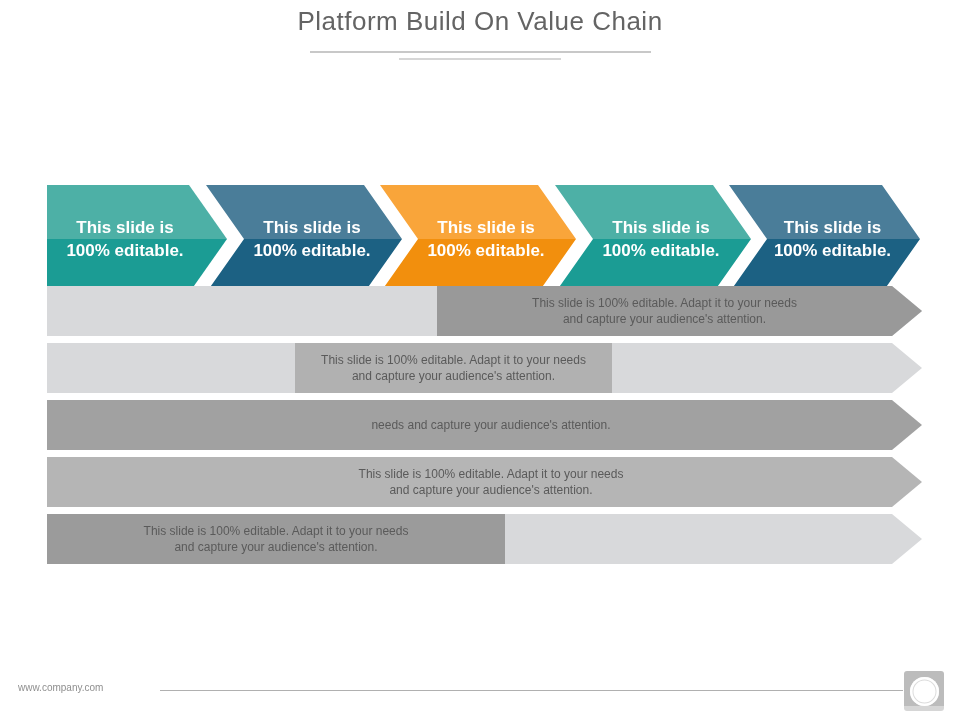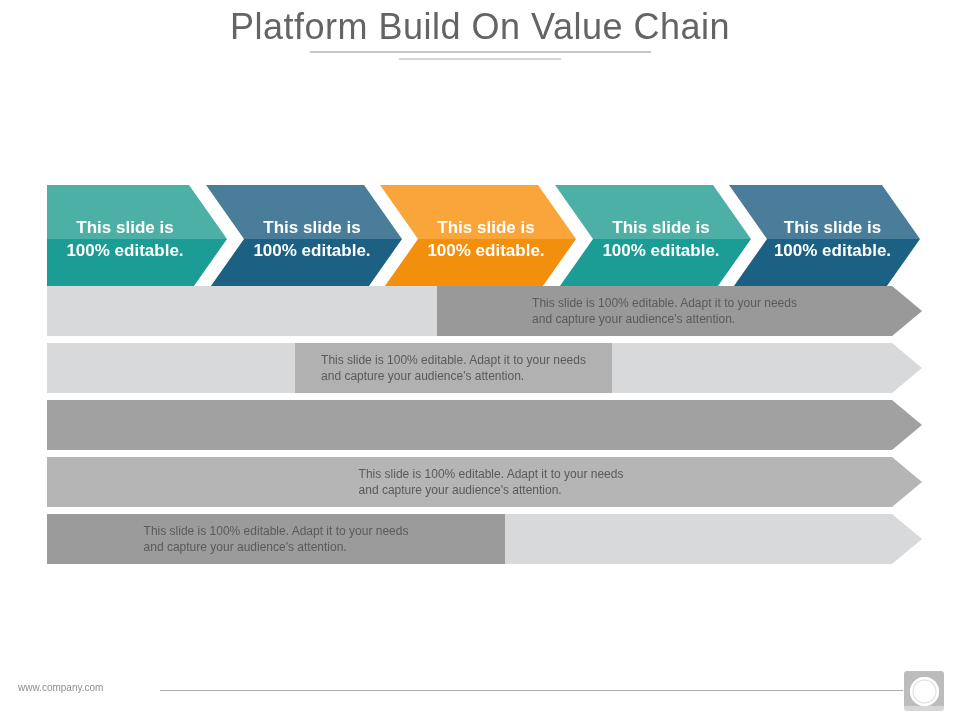--- a/index.html
+++ b/index.html
@@ -1,21 +1,21 @@
 <!DOCTYPE html>
 <html><head>
 <meta charset="utf-8">
 <style>
   html,body{margin:0;padding:0;background:#ffffff;}
   body{width:960px;height:720px;position:relative;overflow:hidden;
        font-family:"Liberation Sans",sans-serif;}
 
   
   .title{position:absolute;top:6px;left:0;width:960px;margin:0;
-         text-align:center;font-size:36px;font-weight:400;color:#646464;
+         text-align:center;font-size:26px;font-weight:400;color:#646464;
          letter-spacing:0.5px;}
   .underline{position:absolute;height:2px;}
   .u1{left:310px;top:51px;width:341px;background:#c8c8c8;}
   .u2{left:399px;top:58px;width:162px;background:#d6d6d6;}
 
   
   .chevron-row{position:absolute;left:47px;top:158px;width:873px;height:108px;}
   .chevron{position:absolute;top:0;height:108px;display:flex;flex-direction:column;
            justify-content:center;align-items:center;text-align:center;
            color:#ffffff;font-size:17px;font-weight:700;line-height:23px;margin-top:27px;}
@@ -41,21 +41,21 @@
   .b2{top:57px;background:#d8d9db;}
   .b3{top:114px;background:#a1a1a1;}
   .b4{top:171px;background:#b5b5b5;}
   .b5{top:228px;background:#d8d9db;}
   .bar-seg{position:absolute;top:0;bottom:0;display:flex;flex-direction:column;
            justify-content:center;}
   .seg-right{left:390px;right:0;background:#999999;padding-right:30px;align-items:center;}
   .seg-box2{left:248px;width:317px;background:#b1b1b1;align-items:center;}
   .seg-box5{left:0;width:458px;background:#9b9b9b;align-items:center;}
   .seg-full{left:0;right:0;padding-left:43px;padding-right:30px;align-items:center;}
-  .bar-text{font-size:12px;line-height:16px;color:#5a5a5a;text-align:left;}
+  .bar-text{font-size:12px;line-height:16px;color:#5a5a5a;text-align:center;}
   .bar-text span{display:block;}
 
   
   .footer-site{position:absolute;left:18px;top:682px;font-size:10px;color:#8f8f8f;}
   .footer-line{position:absolute;left:160px;top:690px;width:743px;height:1px;background:#b0b0b0;}
   .footer-icon{position:absolute;left:904px;top:671px;width:40px;height:40px;
                border-radius:3px;
                background:linear-gradient(180deg,#bcbcbc 0 88%,#d6d6d6 88% 100%);
                display:flex;align-items:center;justify-content:center;}
   .footer-icon .circle{width:29px;height:29px;border-radius:50%;background:#ffffff;
@@ -109,20 +109,21 @@
         <div class="bar-text">
           <span>This slide is 100% editable. Adapt it to your needs</span>
           <span>and capture your audience's attention.</span>
         </div>
       </div>
     </div>
 
     <div class="bar b3">
       <div class="bar-seg seg-full">
         <div class="bar-text">
+          <span>needs and capture your audience's attention.</span>
         </div>
       </div>
     </div>
 
     <div class="bar b4">
       <div class="bar-seg seg-full">
         <div class="bar-text">
           <span>This slide is 100% editable. Adapt it to your needs</span>
           <span>and capture your audience's attention.</span>
         </div>

